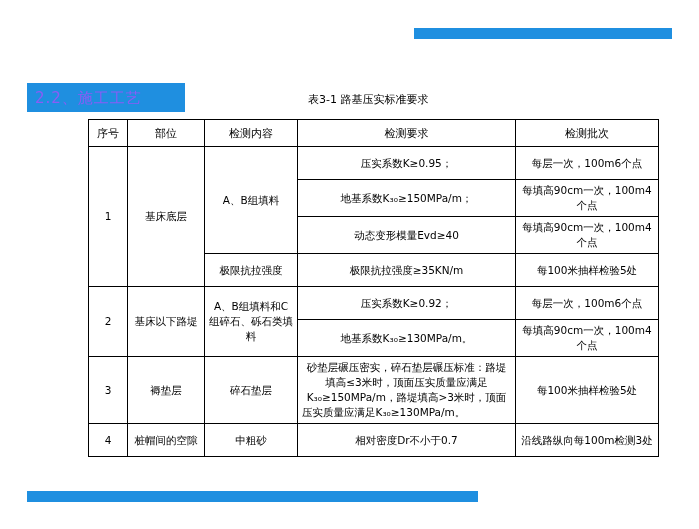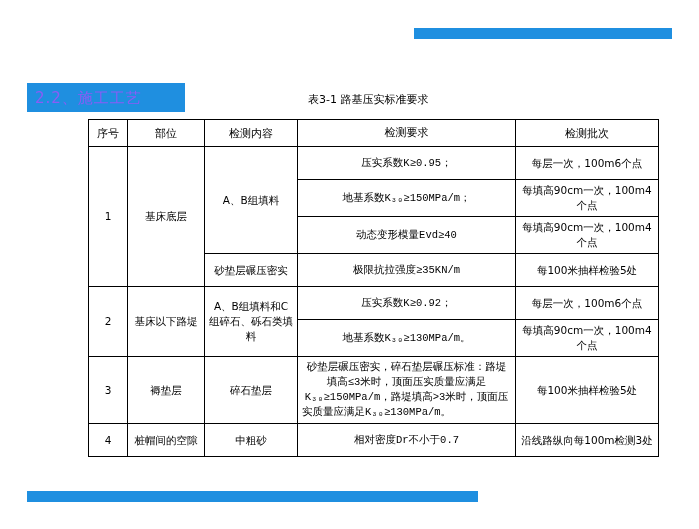--- a/index.html
+++ b/index.html
@@ -83,21 +83,21 @@
     line-height: 15px;
   }
   table.spec td.head {
     font-size: 11px;
     height: 20px;
     padding: 3px 2px;
   }
   td.col-seq { width: 34px; }
   td.col-part { width: 72px; }
   td.col-content { width: 88px; }
-  td.col-req { width: 213px; font-family: Liberation Mono, monospace; }
+  td.col-req { width: 213px; }
   td.col-batch { width: 138px; margin-left: 28px; }
   .just {
     text-align: justify;
     text-align-last: left;
     line-height: 15px;
     margin-top: 20px;
   }
   .tall { height: 26px; }
 </style>
 </head>
@@ -131,21 +131,21 @@
         </tr>
         <tr>
           <td class="col-req tall">地基系数K₃₀≥150MPa/m；</td>
           <td class="col-batch tall">每填高90cm一次，100m4个点</td>
         </tr>
         <tr>
           <td class="col-req tall">动态变形模量Evd≥40</td>
           <td class="col-batch tall">每填高90cm一次，100m4个点</td>
         </tr>
         <tr>
-          <td class="col-content" rowspan="1">砂垫层碾压密实</td>
+          <td class="col-content" rowspan="1">极限抗拉强度</td>
           <td class="col-req tall">极限抗拉强度≥35KN/m</td>
           <td class="col-batch tall">每100米抽样检验5处</td>
         </tr>
         <tr>
           <td class="col-seq" rowspan="2">2</td>
           <td class="col-part" rowspan="2">基床以下路堤</td>
           <td class="col-content" rowspan="2">A、B组填料和C组碎石、砾石类填料</td>
           <td class="col-req tall">压实系数K≥0.92；</td>
           <td class="col-batch tall">每层一次，100m6个点</td>
         </tr>

